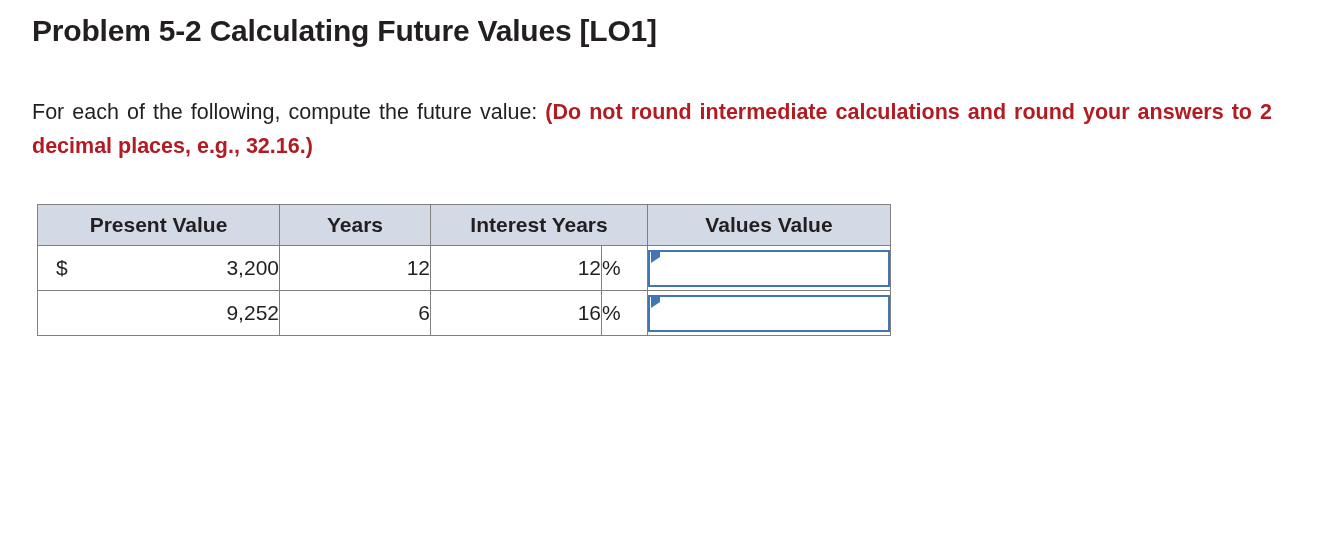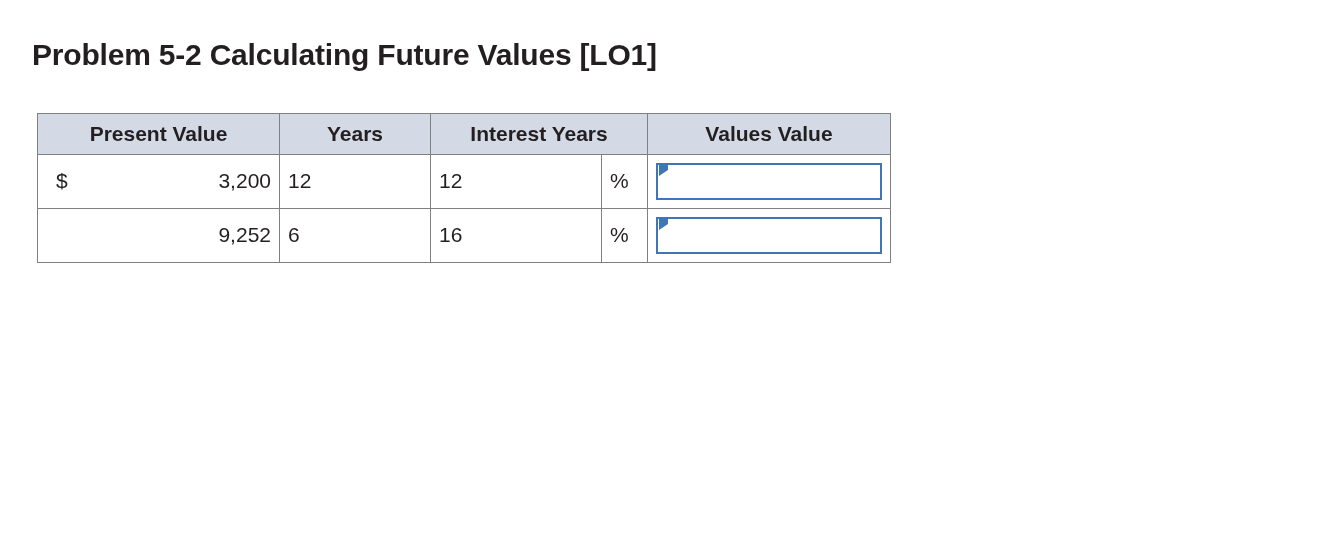--- a/index.html
+++ b/index.html
@@ -19,21 +19,21 @@
     position: relative;
     width: 1336px;
     height: 544px;
     box-sizing: border-box;
     padding: 0 32px;
   }
 
   
   .problem-title {
     margin: 0;
-    padding-top: 38px;
+    padding-top: 14px;
     font-size: 30px;
     font-weight: bold;
     letter-spacing: -0.2px;
     color: #231f20;
     line-height: 1.15;
   }
 
   
   .instructions {
     margin: 0;
@@ -57,21 +57,21 @@
   }
   table.fv-table {
     border-collapse: collapse;
     table-layout: fixed;
     font-size: 21px;
     color: #231f20;
   }
   table.fv-table th,
   table.fv-table td {
     border: 1.5px solid #808080;
-    padding: 8px;
+    padding: 0;
     box-sizing: border-box;
   }
   table.fv-table thead th {
     background: #d4d9e6;
     font-weight: bold;
     height: 41px;
     text-align: center;
     vertical-align: middle;
     font-size: 21px;
   }
@@ -93,20 +93,21 @@
     text-align: right;
   }
   .cell-pv .dollar-sign {
     position: absolute;
     left: 18px;
     top: 50%;
     transform: translateY(-50%);
     font-size: 21px;
   }
   .cell-num {
+    text-align: right;
     padding-right: 12px;
   }
   .cell-pct {
     text-align: left;
     padding-left: 8px;
   }
 
   
   .cell-fv {
     padding: 3px 3px 3px 3px;
@@ -142,20 +143,23 @@
     pointer-events: none;
   }
 </style>
 </head>
 <body>
 
 <div class="page">
 
   <h1 class="problem-title">Problem 5-2 Calculating Future Values [LO1]</h1>
 
+  <p class="instructions">
+    <span>For each of the following, compute the future value: </span><span class="emphasis">(Do not round intermediate calculations and round your answers to 2 decimal places, e.g., 32.16.)</span>
+  </p>
 
   <div class="fv-table-wrap">
     <table class="fv-table">
       <colgroup>
         <col class="col-pv">
         <col class="col-years">
         <col class="col-rate">
         <col class="col-pct">
         <col class="col-fv">
       </colgroup>

